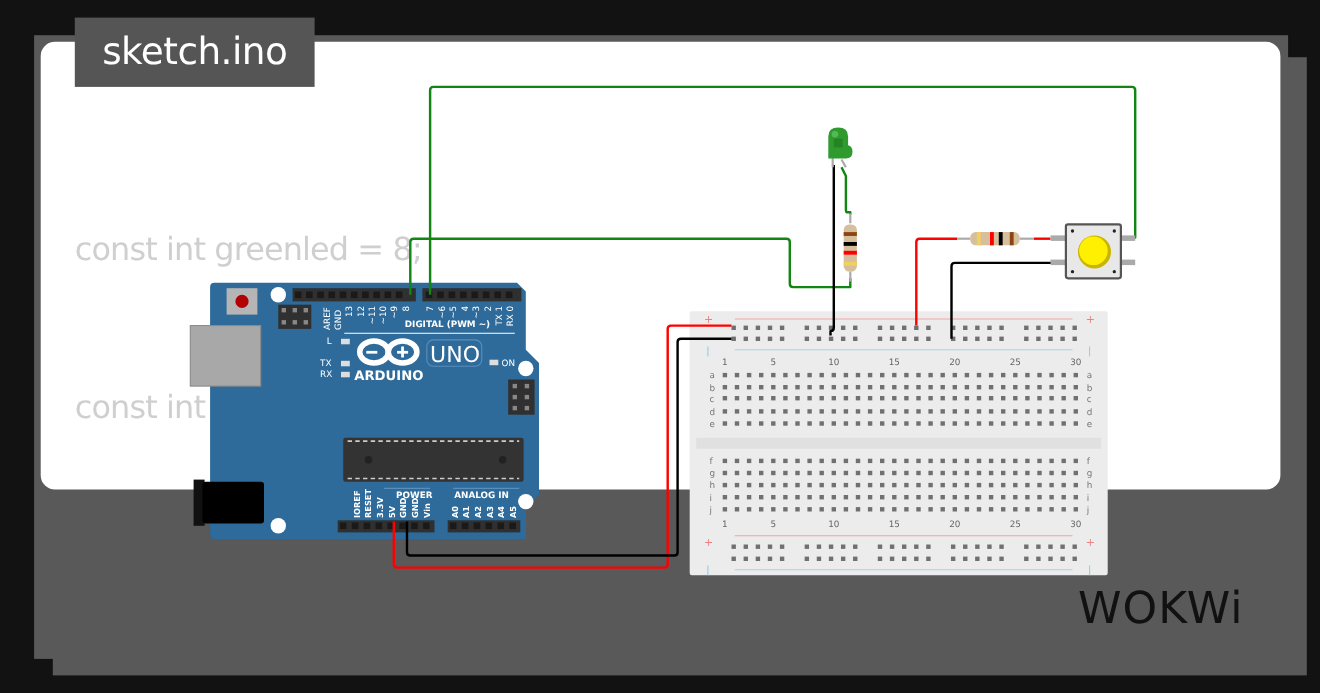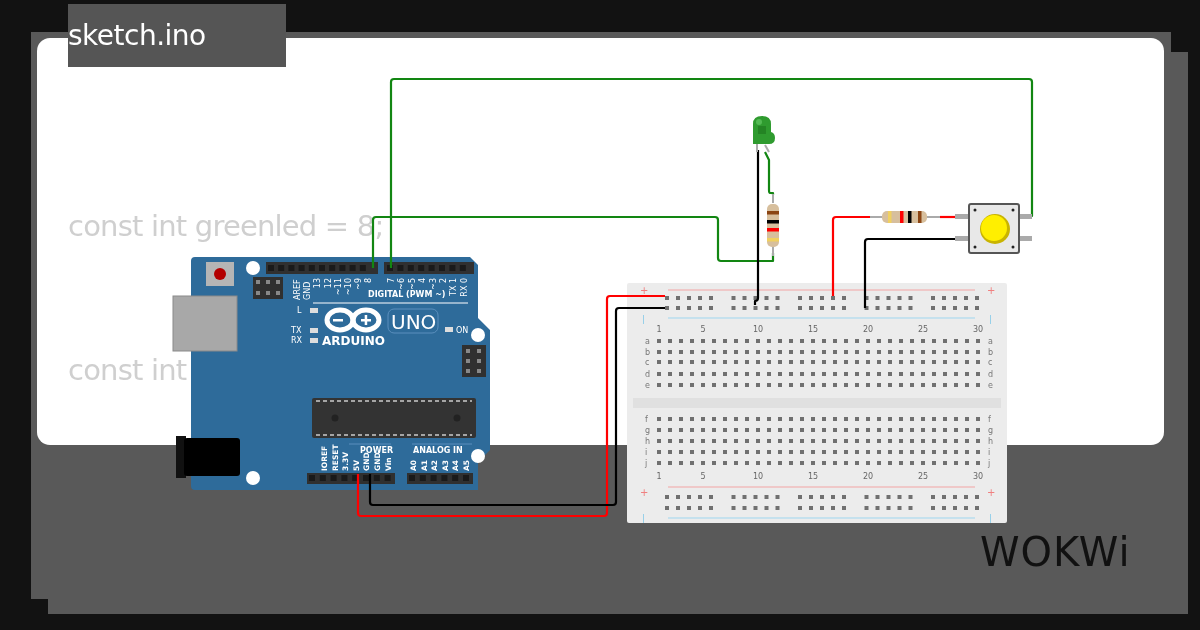--- a/index.html
+++ b/index.html
@@ -1,20 +1,20 @@
 <!DOCTYPE html>
 <html><head>
 <meta charset="utf-8">
 <style>
   html, body { margin: 0; padding: 0; }
   body { width: 1200px; height: 630px; background: #121212; position: relative; overflow: hidden; font-family: "DejaVu Sans", sans-serif; }
   .shadow-panel { position: absolute; left: 48px; top: 52px; width: 1140px; height: 562px; background: #595959; }
   .frame { position: absolute; left: 31px; top: 32px; width: 1140px; height: 567px; background: #595959; }
   .canvas { position: absolute; left: 37px; top: 38px; width: 1127px; height: 407px; background: #ffffff; overflow: hidden; border-radius: 13px; }
-  .tab { position: absolute; left: 68px; top: 4px; width: 218px; height: 63px; background: #555555; color: #ffffff; font-family: "DejaVu Sans", sans-serif; font-size: 28px; line-height: 63px; text-align: left; letter-spacing: -0.5px; z-index: 5; }
+  .tab { position: absolute; left: 68px; top: 16px; width: 218px; height: 63px; background: #555555; color: #ffffff; font-family: "DejaVu Sans", sans-serif; font-size: 34px; line-height: 63px; text-align: center; letter-spacing: -0.5px; z-index: 5; }
   .code { position: absolute; left: 31px; top: 68px; color: #cfcfcf; font-family: "DejaVu Sans", sans-serif; font-size: 29px; line-height: 48px; white-space: pre; letter-spacing: -0.8px; }
   .code .line { height: 48px; }
   svg.circuit { position: absolute; left: 0; top: 0; }
 </style>
 </head>
 <body>
 
 <div class="shadow-panel"></div>
 <div class="frame"></div>
 

